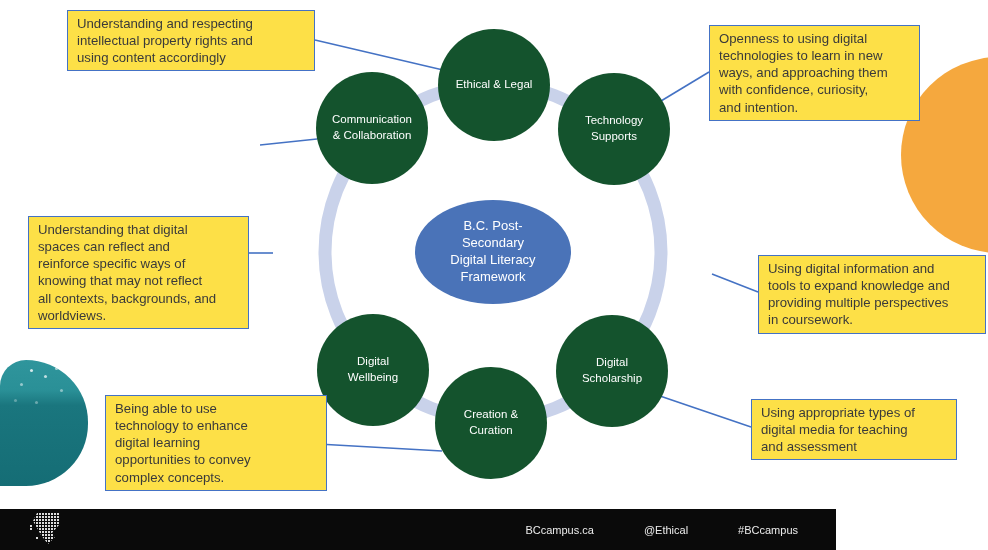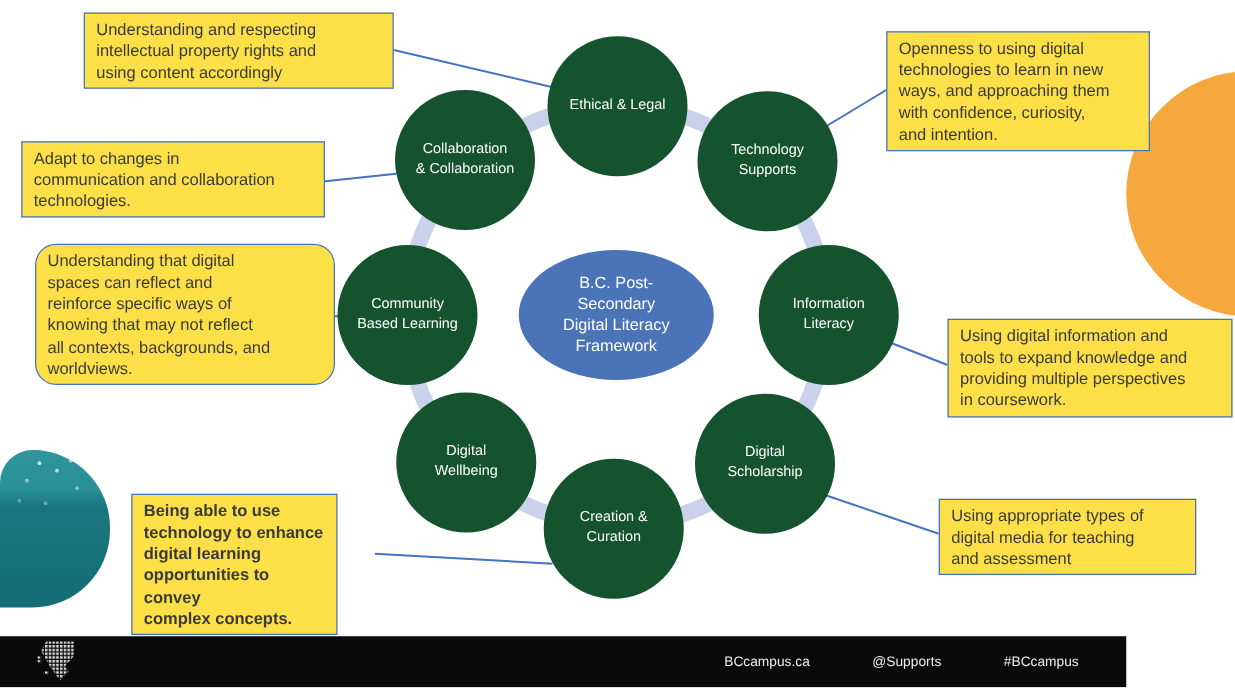--- a/index.html
+++ b/index.html
@@ -25,39 +25,39 @@
   .center-ellipse{position:absolute;left:415px;top:200px;width:156px;height:104px;border-radius:50%;
         background:#4a73b8;color:#fff;display:flex;flex-direction:column;align-items:center;
         justify-content:center;text-align:center;font-size:13px;line-height:1.3;z-index:3;}
 
   
   .callout{position:absolute;box-sizing:border-box;background:#fde047;border:1.6px solid #4472c4;
         color:#3a3a3a;font-size:13.2px;line-height:1.3;padding:4px 9px;white-space:pre-line;z-index:4;}
   .co-1{left:67px;top:10px;width:248px;}
   .co-2{left:709px;top:25px;width:211px;}
   .co-3{left:17px;top:113px;width:243px;}
-  .co-4{left:28px;top:195px;width:240px;border-radius:17px;}
-  .co-5{left:105px;top:395px;width:165px;font-weight:bold;}
+  .co-4{left:28px;top:216px;width:221px;}
+  .co-5{left:105px;top:395px;width:222px;}
   .co-6{left:758px;top:255px;width:228px;}
   .co-7{left:751px;top:399px;width:206px;}
 
   
   .orange{position:absolute;left:901px;top:57px;width:196px;height:196px;border-radius:50%;
         background:#f5a83e;z-index:1;}
   .photo{position:absolute;left:0;top:360px;width:88px;height:126px;border-radius:26px 62px 62px 0;
         background:linear-gradient(180deg,#2f959c 0%,#2a9097 24%,#1a767e 36%,#156d75 100%);
         z-index:1;overflow:hidden;}
   .bubbles{position:absolute;left:30px;top:9px;width:3px;height:3px;border-radius:50%;
         background:rgba(255,255,255,.8);
         box-shadow:14px 6px 0 rgba(255,255,255,.7),25px -2px 0 rgba(255,255,255,.6),
                    -10px 14px 0 rgba(255,255,255,.5),30px 20px 0 rgba(255,255,255,.45),
                    5px 32px 0 rgba(255,255,255,.35),-16px 30px 0 rgba(255,255,255,.3);}
 
   
-  .footer{position:absolute;left:0;top:509px;width:901px;height:41px;background:#0a0a0a;z-index:5;}
+  .footer{position:absolute;left:0;top:509px;width:836px;height:41px;background:#0a0a0a;z-index:5;}
   .footer-text{position:absolute;right:38px;top:0;height:41px;display:flex;align-items:center;
         gap:50px;color:#ececec;font-size:11px;}
   .logo{position:absolute;left:27px;top:4px;}
 </style>
 </head>
 <body>
 
 <div class="slide">
 
   <div class="orange"></div>
@@ -83,56 +83,45 @@
     <span>Framework</span>
   </div>
 
   <div class="node n-ethical">
     <span>Ethical &amp; Legal</span>
   </div>
   <div class="node n-tech">
     <span>Technology</span>
     <span>Supports</span>
   </div>
-  <div class="node n-info">
-    <span>Information</span>
-    <span>Literacy</span>
-  </div>
   <div class="node n-scholar">
     <span>Digital</span>
     <span>Scholarship</span>
   </div>
   <div class="node n-creation">
     <span>Creation &amp;</span>
     <span>Curation</span>
   </div>
   <div class="node n-wellbeing">
     <span>Digital</span>
     <span>Wellbeing</span>
   </div>
-  <div class="node n-community">
-    <span>Community</span>
-    <span>Based Learning</span>
-  </div>
   <div class="node n-comm">
-    <span>Collaboration</span>
+    <span>Communication</span>
     <span>&amp; Collaboration</span>
   </div>
 
   <div class="callout co-1">Understanding and respecting
 intellectual property rights and
 using content accordingly</div>
   <div class="callout co-2">Openness to using digital
 technologies to learn in new
 ways, and approaching them
 with confidence, curiosity,
 and intention.</div>
-  <div class="callout co-3">Adapt to changes in
-communication and collaboration
-technologies.</div>
   <div class="callout co-4">Understanding that digital
 spaces can reflect and
 reinforce specific ways of
 knowing that may not reflect
 all contexts, backgrounds, and
 worldviews.</div>
   <div class="callout co-5">Being able to use
 technology to enhance
 digital learning
 opportunities to convey
@@ -151,18 +140,18 @@
         <pattern id="px" width="3" height="3" patternUnits="userSpaceOnUse">
           <rect width="2" height="2" fill="#dcdcdc"></rect>
         </pattern>
       </defs>
       <polygon points="10,0 32,0 32,12 25,20 28,24 21,31 14,22 6,8" fill="url(#px)"></polygon>
       <rect x="3" y="12" width="3" height="5" fill="url(#px)"></rect>
       <rect x="8" y="24" width="4" height="3" fill="url(#px)"></rect>
     </svg>
     <div class="footer-text">
       <span>BCcampus.ca</span>
-      <span>@Supports</span>
+      <span>@Ethical</span>
       <span>#BCcampus</span>
     </div>
   </div>
 
 </div>
 
 </body></html>

